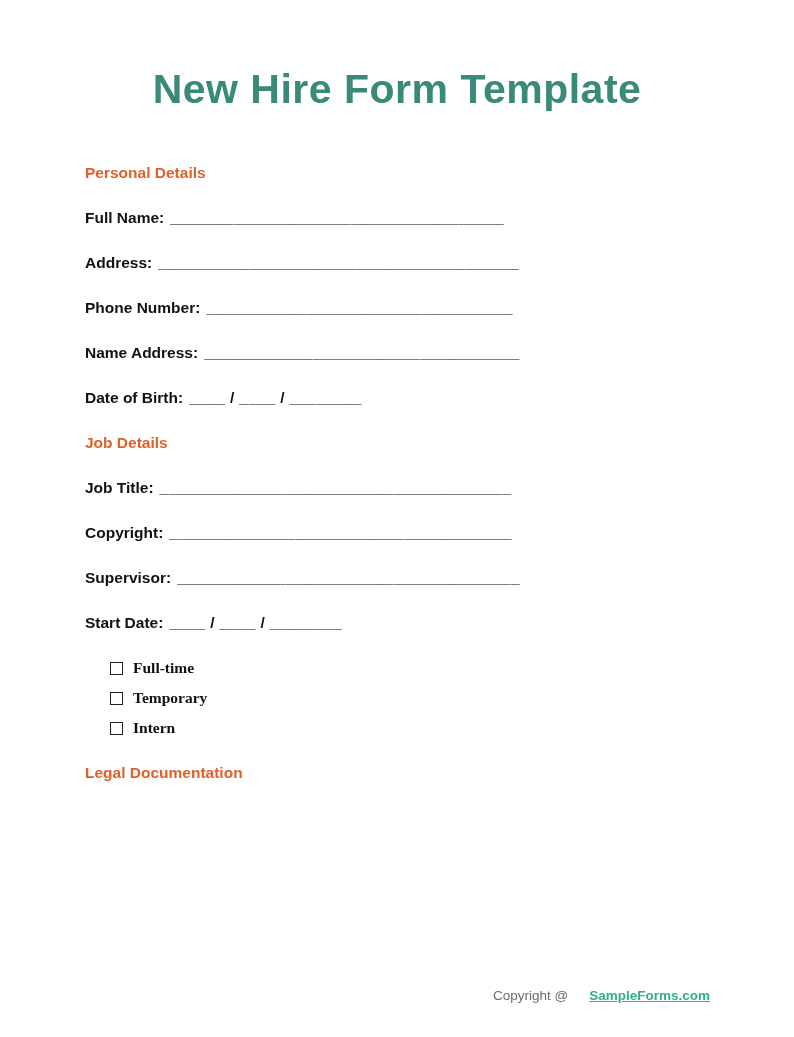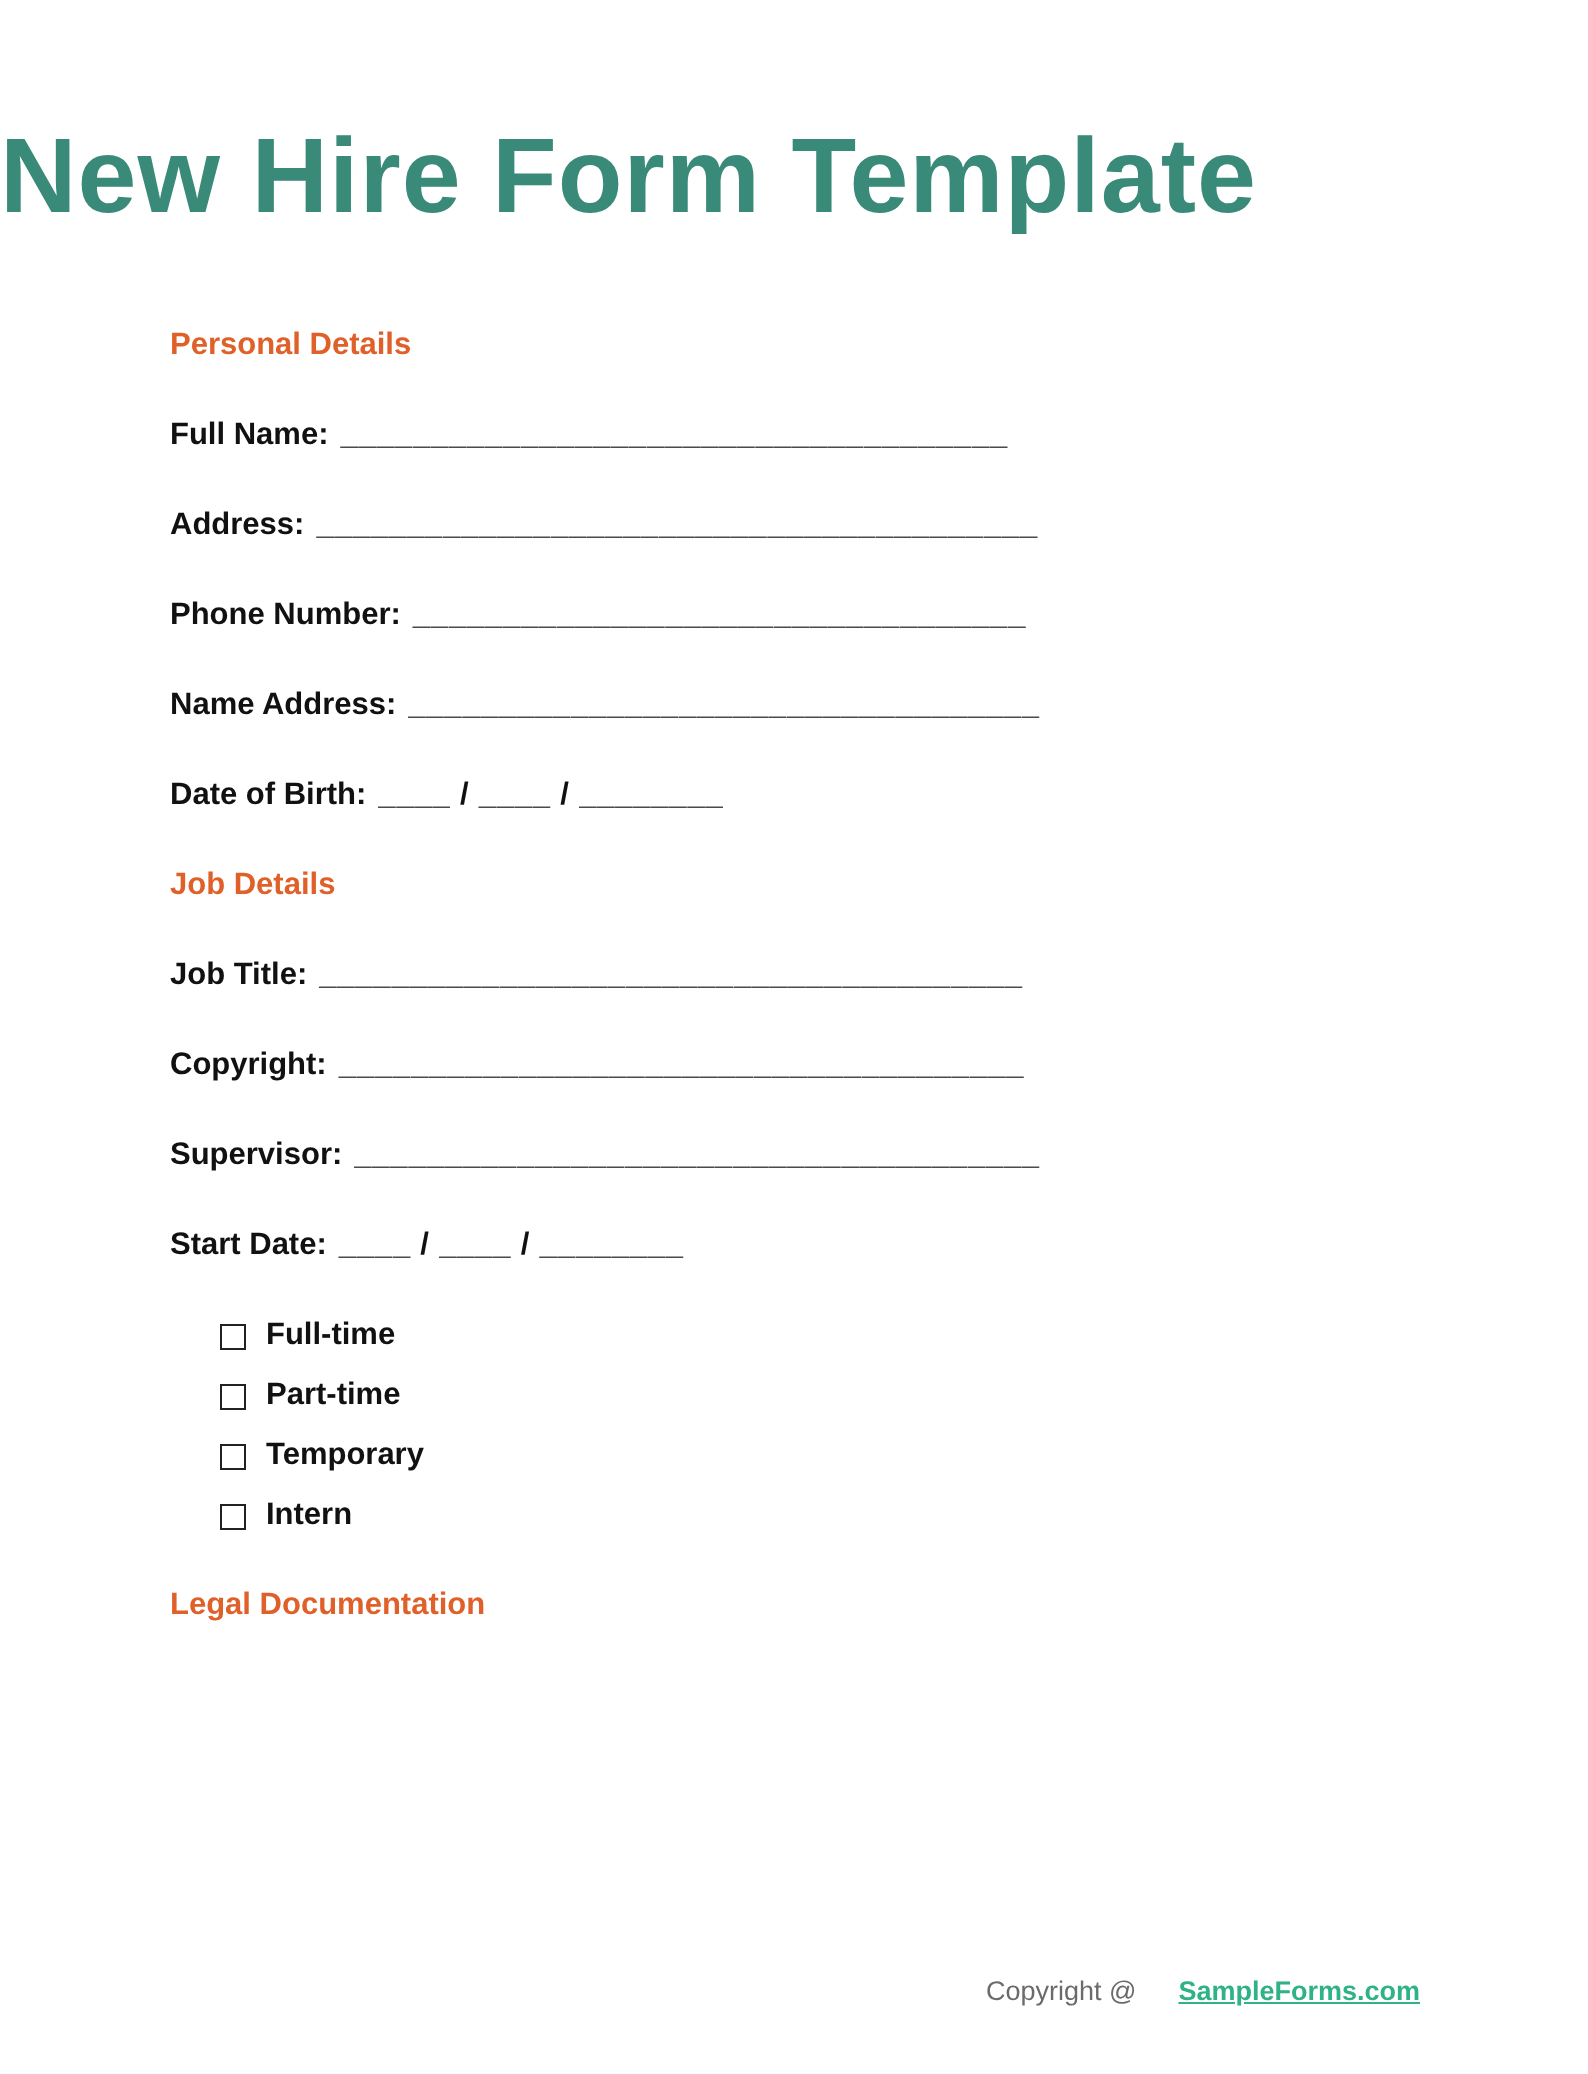--- a/index.html
+++ b/index.html
@@ -10,21 +10,22 @@
     --footer-link:#2fb286;
     --checkbox-border:#222222;
   }
   *{box-sizing:border-box;}
   html,body{margin:0;padding:0;background:#ffffff;}
   body{font-family:"Liberation Sans","DejaVu Sans",sans-serif;color:var(--body-text);}
   .page{position:relative;width:794px;height:1037px;margin:0 auto;background:#ffffff;overflow:hidden;}
 
   .title{
     margin:62px 0 0 0;
-    font-size:53px;
+    text-align:center;
+    font-size:41px;
     font-weight:700;
     color:var(--title);
     letter-spacing:0.5px;
     line-height:54px;
   }
 
   .content{padding:0 60px 0 85px;margin-top:34px;}
 
   .section-heading{
     font-size:15.5px;
@@ -47,20 +48,21 @@
   .check-group{margin:8px 0 7px 0;}
   .check-row{
     display:flex;
     align-items:center;
     line-height:30px;
     height:30px;
     padding-left:25px;
     font-size:15.5px;
     font-weight:700;
     color:var(--body-text);
+    font-family:Liberation Serif, serif;
   }
   .checkbox{
     width:13px;height:13px;
     border:1.5px solid var(--checkbox-border);
     display:inline-block;
     margin-right:10px;
     background:#ffffff;
     flex:0 0 auto;
   }
 
@@ -130,24 +132,20 @@
     </div>
 
 
     <div class="check-group">
       <div class="check-row">
         <span class="checkbox"></span>
         <span class="check-label">Full-time</span>
       </div>
       <div class="check-row">
         <span class="checkbox"></span>
-        <span class="check-label">Part-time</span>
-      </div>
-      <div class="check-row">
-        <span class="checkbox"></span>
         <span class="check-label">Temporary</span>
       </div>
       <div class="check-row">
         <span class="checkbox"></span>
         <span class="check-label">Intern</span>
       </div>
     </div>
 
     <div class="section-heading">Legal Documentation</div>
 

